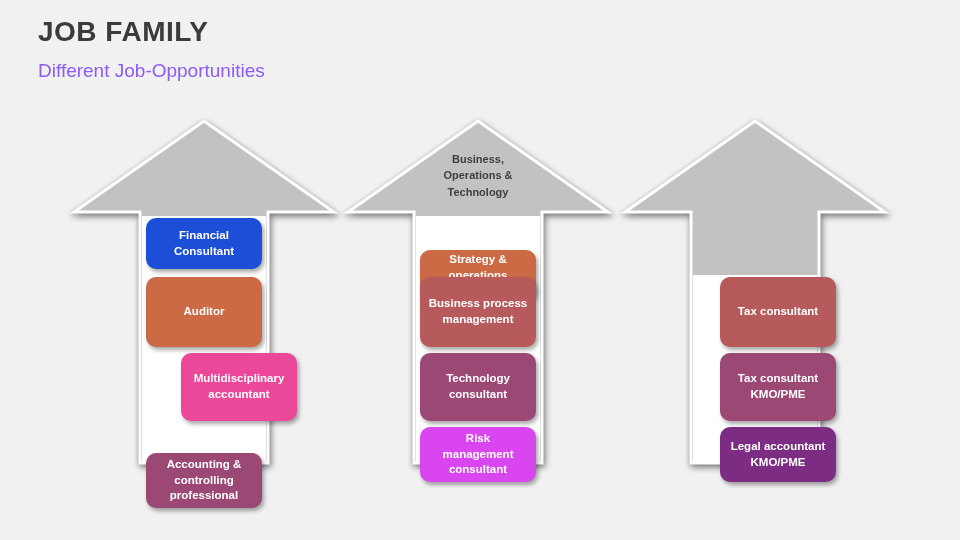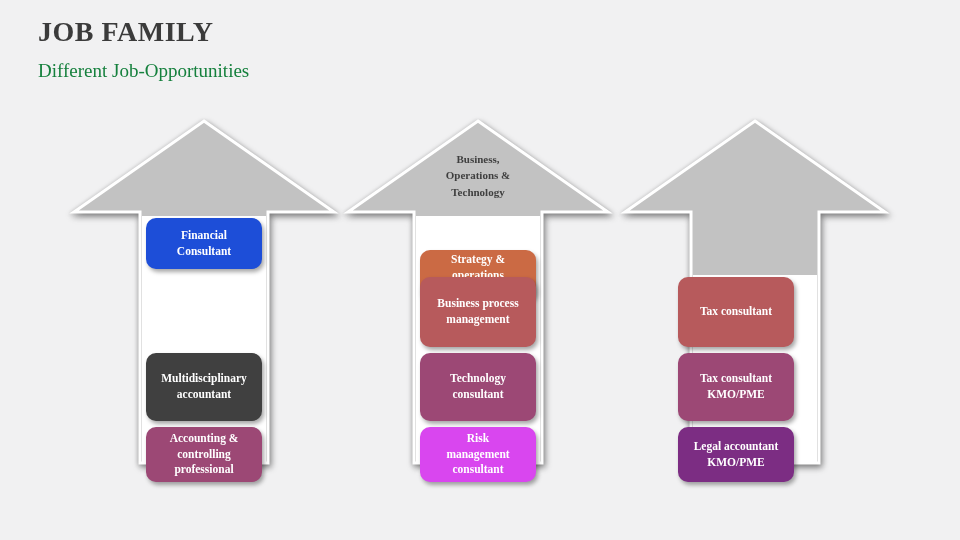--- a/index.html
+++ b/index.html
@@ -1,30 +1,30 @@
 <!DOCTYPE html>
 <html><head>
 <meta charset="utf-8">
 <style>
   html,body{margin:0;padding:0;}
   .slide{
     position:relative;
     width:960px;height:540px;
     background:#F1F1F2;
-    font-family:Liberation Serif, serif;
+    font-family:Liberation Sans, sans-serif;
     overflow:hidden;
   }
   .title{
     position:absolute;left:38px;top:16px;
     font-size:28px;font-weight:bold;color:#3B3B3B;
     letter-spacing:0.5px;
   }
   .subtitle{
     position:absolute;left:38px;top:60px;
-    font-size:19px;font-weight:400;color:#15803d;
+    font-size:19px;font-weight:400;color:#8b5cf6;
   }
   .arrow-col{position:absolute;inset:0;}
   svg.arrow{
     position:absolute;top:115px;width:270px;height:352px;
     filter:drop-shadow(2px 3px 3px rgba(0,0,0,0.40)) drop-shadow(-1px 1px 2px rgba(0,0,0,0.18));
   }
   .a1 svg.arrow{left:69px}
   .a2 svg.arrow{left:343px}
   .a3 svg.arrow{left:620px}
   .head-label{
@@ -39,44 +39,45 @@
   .box{
     position:absolute;width:116px;box-sizing:border-box;
     border-radius:10px;
     display:flex;align-items:center;justify-content:center;
     text-align:center;color:#fff;font-size:11.5px;font-weight:bold;
     line-height:1.35;white-space:pre-line;padding:2px 4px;
     box-shadow:2px 3px 4px rgba(0,0,0,0.35);
   }
   .a1 .box{left:146px}
   .a2 .box{left:420px}
-  .a3 .box{left:678px}
+  .a3 .box{left:720px}
   .box.r1{top:218px;height:51px}
   .box.r2{top:277px;height:70px}
   .box.r3{top:353px;height:68px}
   .box.r4{top:427px;height:55px}
 </style>
 </head>
 <body>
 
 <div class="slide" style="background: rgb(241, 241, 242);">
 
   <div class="title">JOB FAMILY</div>
   <div class="subtitle">Different Job-Opportunities</div>
 
   <div class="arrow-col a1">
     <svg class="arrow" viewBox="0 0 270 352">
       <polygon points="135,6 265,97 199,97 199,348 71,348 71,97 5,97" stroke="#FFFFFF" stroke-width="3" fill="#C2C2C2"></polygon>
       <rect x="73" y="101" width="124" height="247" fill="#FFFFFF"></rect>
     </svg>
     <div class="box r1" style="background: #1d4ed8;">Financial
 Consultant</div>
-    <div class="box r3" style="background: #404040;">Multidisciplinary
+    <div class="box r2" style="background: rgb(203, 106, 68);">Auditor</div>
+    <div class="box r3" style="background: #ec4899; margin-left: 35px;">Multidisciplinary
 accountant</div>
-    <div class="box r4" style="background: rgb(156, 72, 117);">Accounting &amp;
+    <div class="box r4" style="background: rgb(156, 72, 117); margin-top: 26px;">Accounting &amp;
 controlling
 professional</div>
   </div>
 
   <div class="arrow-col a2">
     <svg class="arrow" viewBox="0 0 270 352">
       <polygon points="135,6 265,97 199,97 199,348 71,348 71,97 5,97" stroke="#FFFFFF" stroke-width="3" fill="#C2C2C2"></polygon>
       <rect x="73" y="101" width="124" height="247" fill="#FFFFFF"></rect>
     </svg>
     <div class="head-label">Business,

